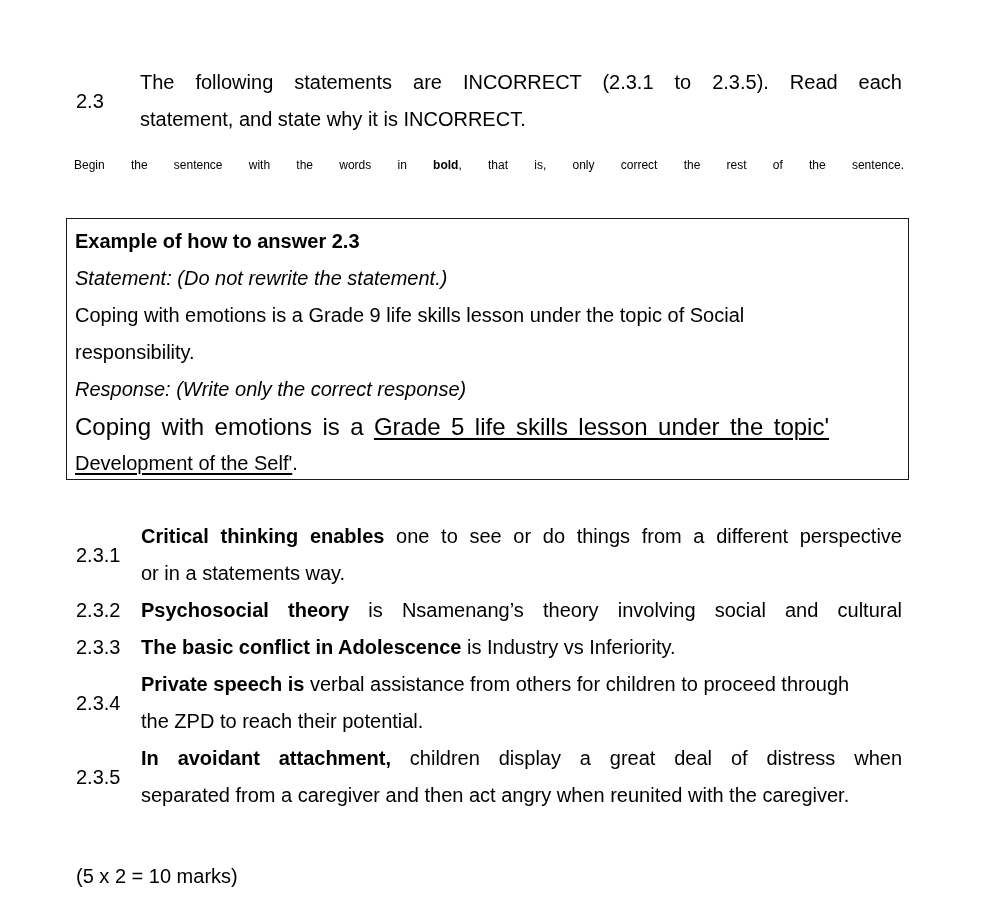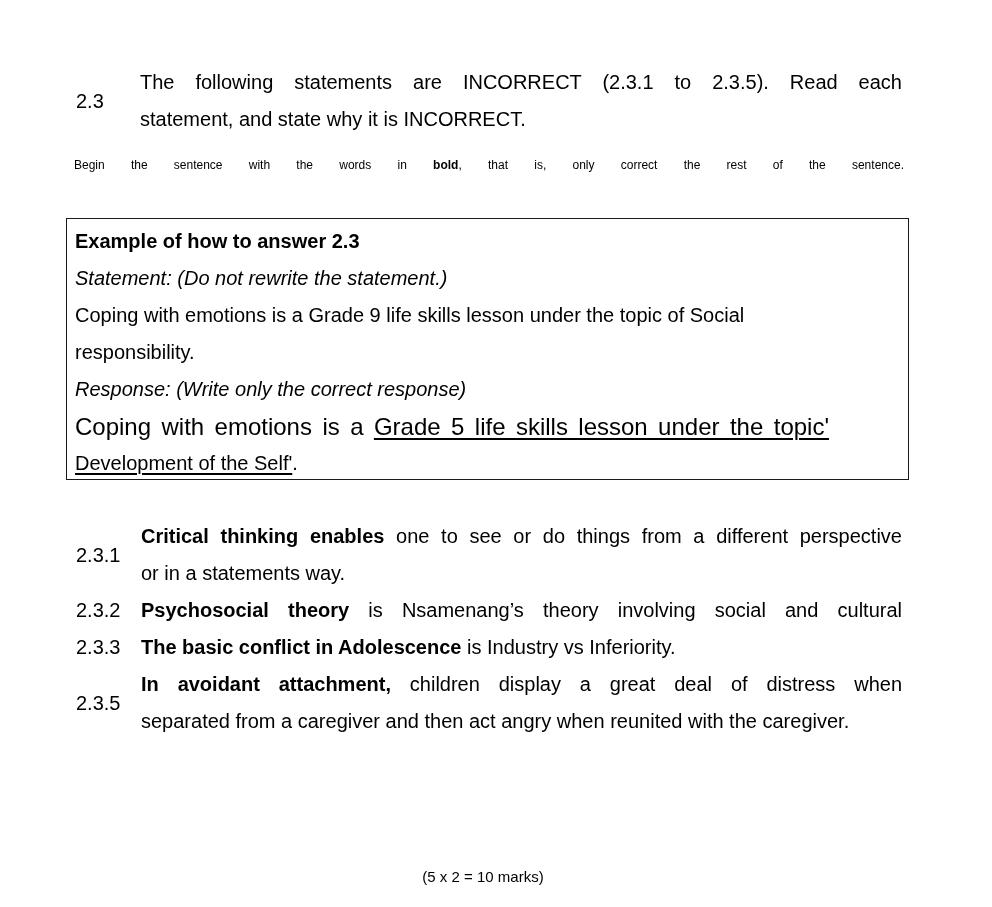--- a/index.html
+++ b/index.html
@@ -151,23 +151,23 @@
     display: block;
     text-align: left;
     white-space: nowrap;
   }
 
   .marks {
     position: absolute;
     left: 76px;
     top: 858px;
     width: 814px;
-    font-size: 15px;
-    line-height: 37px;
-    text-align: center;
+    font-size: 20px;
+    line-height: 37px;
+    text-align: left;
   }
 </style>
 </head>
 <body>
 
 <div class="page">
 
   <div class="intro">
     <div class="q-row">
       <div class="q-num">2.3</div>
@@ -209,20 +209,27 @@
       </div>
     </div>
 
     <div class="item">
       <div class="item-num">2.3.3</div>
       <div class="item-text">
         <span class="nline"><b>The basic conflict in Adolescence</b><span> is Industry vs Inferiority.</span></span>
       </div>
     </div>
 
+    <div class="item">
+      <div class="item-num">2.3.4</div>
+      <div class="item-text">
+        <span class="nline"><b>Private speech is</b><span> verbal assistance from others for children to proceed through</span></span>
+        <span class="nline">the ZPD to reach their potential.</span>
+      </div>
+    </div>
 
     <div class="item">
       <div class="item-num">2.3.5</div>
       <div class="item-text">
         <span class="jline"><b>In avoidant attachment,</b><span> children display a great deal of distress when</span></span>
         <span class="nline">separated from a caregiver and then act angry when reunited with the caregiver.</span>
       </div>
     </div>
 
   </div>

